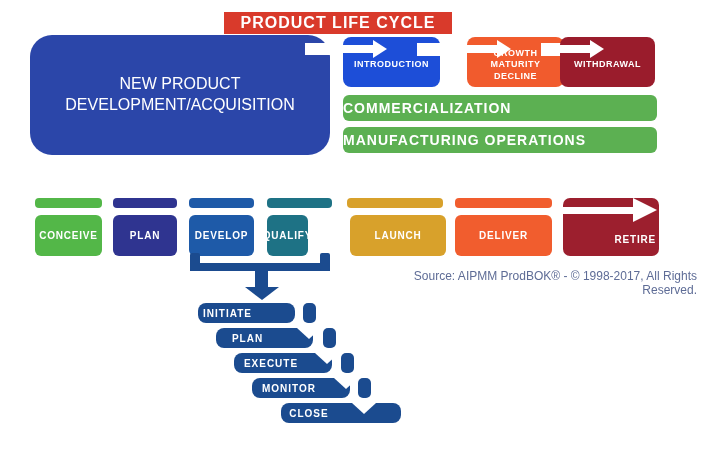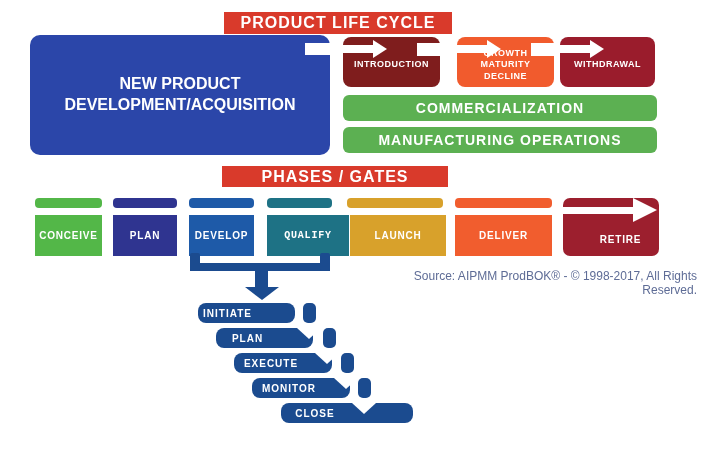--- a/index.html
+++ b/index.html
@@ -6,58 +6,58 @@
   #stage{
     position:relative;width:706px;height:449px;background:#ffffff;overflow:hidden;
     font-family:"Liberation Sans",sans-serif;
   }
   .banner{
     position:absolute;background:#D93A2B;color:#fff;font-weight:bold;
     font-size:16px;letter-spacing:1px;display:flex;align-items:center;justify-content:center;
   }
   .npd{
     position:absolute;left:30px;top:35px;width:300px;height:120px;background:#2B46A9;
-    border-radius:10px;color:#fff;font-weight:bold;font-size:16px;line-height:1.3;
+    border-radius:22px;color:#fff;font-weight:normal;font-size:16px;line-height:1.3;
     display:flex;flex-direction:column;align-items:center;justify-content:center;text-align:center;
   }
   .stagebox{
     position:absolute;top:37px;height:50px;border-radius:8px;color:#fff;font-weight:bold;
     font-size:9px;letter-spacing:.5px;display:flex;flex-direction:column;align-items:center;
     justify-content:center;text-align:center;line-height:1.25;padding-top:6px;box-sizing:border-box;
   }
-  .gold{background:#7f1d1d;}
+  .gold{background:#1d4ed8;}
   .orange{background:#F15B2D;}
   .maroon{background:#9A1C2C;}
   .notch{position:absolute;background:#ffffff;}
   .arrow-shaft{position:absolute;background:#ffffff;}
   .arrow-head{
     position:absolute;width:0;height:0;
     border-top:9px solid transparent;border-bottom:9px solid transparent;border-left:14px solid #ffffff;
   }
   .greenbar{
     position:absolute;left:343px;width:314px;height:26px;background:#5CB052;border-radius:6px;
     color:#fff;font-weight:bold;font-size:14px;letter-spacing:1px;
-    display:flex;align-items:center;justify-content:center;
+    display:flex;align-items:center;justify-content:flex-start;
   }
   .tab{position:absolute;top:198px;height:10px;border-radius:4px;}
   .phasebox{
-    position:absolute;top:215px;height:41px;border-radius:0;color:#fff;font-weight:bold;
+    position:absolute;top:215px;height:41px;border-radius:6px;color:#fff;font-weight:bold;
     font-size:10px;letter-spacing:.8px;display:flex;align-items:center;justify-content:center;
   }
   .c-conceive{background:#53B748;}
   .c-plan{background:#2F3490;}
   .c-develop{background:#1E5AA8;}
   .c-qualify{background:#1E7285;}
   .c-launch{background:#D8A12B;}
   .c-deliver{background:#F15D2E;}
   .retirebox{
     position:absolute;left:563px;top:198px;width:96px;height:58px;background:#9C1F2E;border-radius:7px;
     color:#fff;font-weight:bold;font-size:10px;letter-spacing:.8px;
   }
-  .retire-label{position:absolute;left:0;right:9px;bottom:11px;text-align:center;padding-left:28px;}
+  .retire-label{position:absolute;left:0;right:3px;bottom:11px;text-align:right;padding-left:28px;}
   .retire-head{
     position:absolute;left:70px;top:0;width:0;height:0;
     border-top:12px solid transparent;border-bottom:12px solid transparent;border-left:24px solid #ffffff;
   }
   .flow{background:#1B4B8F;}
   .bracket-h{position:absolute;left:190px;top:263px;width:140px;height:8px;}
   .bracket-stub{position:absolute;top:253px;width:10px;height:18px;border-radius:2px;}
   .down-shaft{position:absolute;left:255px;top:270px;width:13px;height:17px;}
   .down-head{
     position:absolute;left:245px;top:287px;width:0;height:0;
@@ -93,21 +93,21 @@
     <span class="notch" style="right:0;top:8px;width:25px;height:12px;"></span>
   </div>
 
   <div class="stagebox gold" style="left:343px;width:97px;">
     <span class="arrow-shaft" style="left:0;top:8px;width:30px;height:8px;"></span>
     <span class="arrow-head" style="left:30px;top:3px;"></span>
     <span class="notch" style="right:0;top:6px;width:23px;height:13px;"></span>
     <span>INTRODUCTION</span>
   </div>
 
-  <div class="stagebox orange" style="left:457px;width:97px;">
+  <div class="stagebox orange" style="left:467px;width:97px;">
     <span class="arrow-shaft" style="left:0;top:8px;width:30px;height:8px;"></span>
     <span class="arrow-head" style="left:30px;top:3px;"></span>
     <span class="notch" style="right:0;top:6px;width:23px;height:13px;"></span>
     <span>GROWTH</span>
     <span>MATURITY</span>
     <span>DECLINE</span>
   </div>
 
   <div class="stagebox maroon" style="left:560px;width:95px;">
     <span class="arrow-shaft" style="left:0;top:8px;width:30px;height:8px;"></span>
@@ -115,41 +115,38 @@
     <span>WITHDRAWAL</span>
   </div>
 
   <div class="greenbar" style="top:95px;">
     <span>COMMERCIALIZATION</span>
   </div>
   <div class="greenbar" style="top:127px;">
     <span>MANUFACTURING OPERATIONS</span>
   </div>
 
-  <div class="banner" style="left:222px;top:166px;width:226px;height:21px;">
-    <span>PHASES / GATES</span>
-  </div>
 
   <div class="tab c-conceive" style="left:35px;width:67px;"></div>
   <div class="tab c-plan" style="left:113px;width:64px;"></div>
   <div class="tab c-develop" style="left:189px;width:65px;"></div>
   <div class="tab c-qualify" style="left:267px;width:65px;"></div>
   <div class="tab c-launch" style="left:347px;width:96px;"></div>
   <div class="tab c-deliver" style="left:455px;width:97px;"></div>
 
   <div class="phasebox c-conceive" style="left:35px;width:67px;">
     <span>CONCEIVE</span>
   </div>
   <div class="phasebox c-plan" style="left:113px;width:64px;">
     <span>PLAN</span>
   </div>
   <div class="phasebox c-develop" style="left:189px;width:65px;">
     <span>DEVELOP</span>
   </div>
-  <div class="phasebox c-qualify" style="left:267px;width:82px;font-family:Liberation Mono, monospace;">
+  <div class="phasebox c-qualify" style="left:267px;width:41px;">
     <span>QUALIFY</span>
   </div>
   <div class="phasebox c-launch" style="left:350px;width:96px;">
     <span>LAUNCH</span>
   </div>
   <div class="phasebox c-deliver" style="left:455px;width:97px;">
     <span>DELIVER</span>
   </div>
 
   <div class="retirebox">
@@ -180,20 +177,20 @@
     <span>EXECUTE</span>
   </div>
   <div class="pill flow" style="left:341px;top:353px;"></div>
 
   <div class="step flow" style="left:252px;top:378px;width:98px;padding-right:24px;">
     <span class="vnotch" style="left:82px;"></span>
     <span>MONITOR</span>
   </div>
   <div class="pill flow" style="left:358px;top:378px;"></div>
 
-  <div class="step flow" style="left:281px;top:403px;width:132px;padding-right:64px;">
+  <div class="step flow" style="left:281px;top:403px;width:120px;padding-right:64px;">
     <span class="vnotch" style="left:71px;"></span>
     <span>CLOSE</span>
   </div>
 
   <div class="source">Source: AIPMM ProdBOK® - © 1998-2017, All Rights Reserved.</div>
 
 </div>
 
 </body></html>

